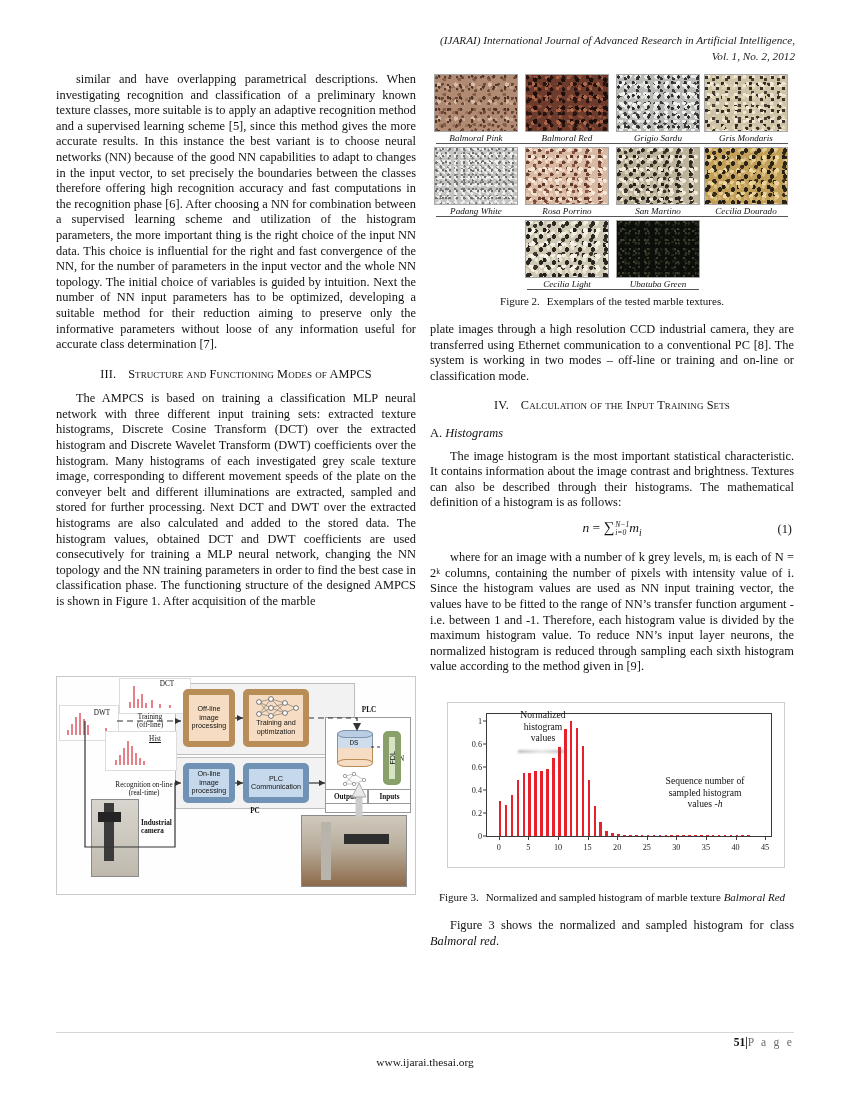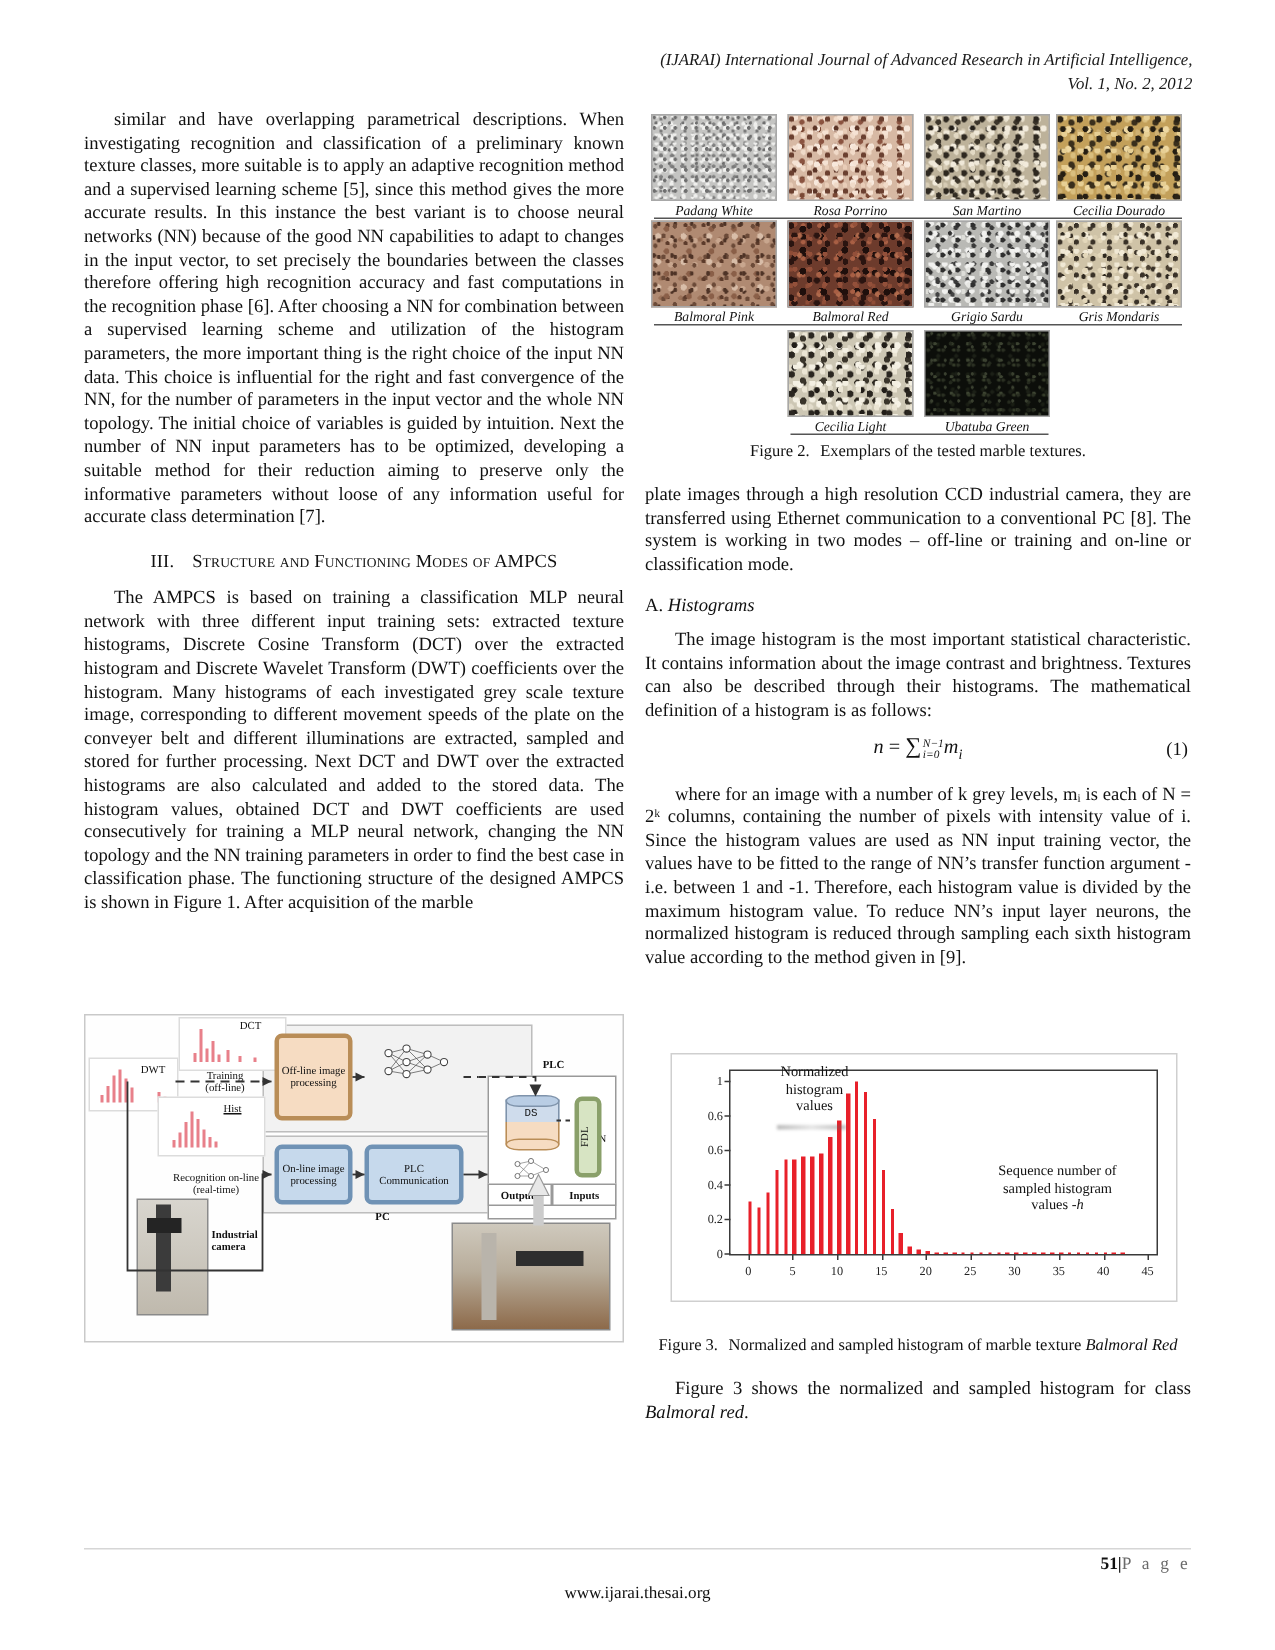--- a/index.html
+++ b/index.html
@@ -116,27 +116,27 @@
     width: 358px; height: 217px;
     border: 1px solid #c9c9c9;
     background: #fefefe;
     overflow: hidden;
   }
   .fig1-inner { position: absolute; left: 0; top: 0; width: 358px; height: 217px; }
 
   .dgbox {
     position: absolute;
     box-sizing: border-box;
-    border: 3px solid #4c1d95;
+    border: 6px solid #4c1d95;
     border-radius: 5px;
     font-size: 7.2px;
     line-height: 8.4px;
     text-align: center;
     display: flex; align-items: center; justify-content: flex-start;
-    font-family: Liberation Serif, serif;
+    font-family: Liberation Sans, sans-serif;
     color: #111;
   }
   .dg-orange { background: #f6dcc2; border-color: #b98d57; }
   .dg-blue { background: #c6d9ec; border-color: #6f92b5; }
   .dg-green { background: #d7e4c3; border-color: #8aa06a; }
   .dg-grey-panel {
     position: absolute;
     background: #f2f2f2;
     border: 1px solid #bdbdbd;
     box-sizing: border-box;
@@ -547,20 +547,23 @@
         <span>Training</span><br>
         <span>(off-line)</span>
       </div>
       <div class="dg-label" style="left:44px; top:104px; width:86px;">
         <span>Recognition on-line</span><br>
         <span>(real-time)</span>
       </div>
 
       <div class="dgbox dg-orange" style="left:126px; top:12px; width:52px; height:58px;">
         <span>Off-line image processing</span>
+      </div>
+      <div class="dgbox dg-orange" style="left:186px; top:12px; width:66px; height:58px; align-items:flex-end; padding-bottom:5px;">
+        <span>Training and optimization</span>
       </div>
       <svg class="nnglyph" style="left:196px; top:17px;" width="48" height="28" viewBox="0 0 48 28">
         <g stroke="#555" stroke-width="0.5" fill="none">
           <line x1="6" y1="8" x2="18" y2="5"></line>
             <line x1="6" y1="8" x2="18" y2="14"></line>
             <line x1="6" y1="8" x2="18" y2="22"></line>
           <line x1="6" y1="20" x2="18" y2="5"></line>
             <line x1="6" y1="20" x2="18" y2="14"></line>
             <line x1="6" y1="20" x2="18" y2="22"></line>
           <line x1="18" y1="5" x2="32" y2="9"></line>
@@ -659,59 +662,62 @@
         <polygon points="186,106 180,103 180,109" fill="#333"></polygon>
         <path d="M302,112 L302,140" stroke="#ccc" stroke-width="7" fill="none"></path>
         <polygon points="302,106 295,120 309,120" fill="#e8e8e8" stroke="#999" stroke-width="0.8"></polygon>
       </svg>
     </div>
   </div>
 
 
   <div class="fig2">
 
+    <div class="tex-row">
+      <div class="tex-cell tx-balmoral-pink" style="left:0;"></div>
+      <div class="tex-name" style="left:0;">Balmoral Pink</div>
+      <div class="tex-cell tx-balmoral-red" style="left:91px;"></div>
+      <div class="tex-name" style="left:91px;">Balmoral Red</div>
+      <div class="tex-cell tx-grigio-sardu" style="left:182px;"></div>
+      <div class="tex-name" style="left:182px;">Grigio Sardu</div>
+      <div class="tex-cell tx-gris-mondaris" style="left:270px;"></div>
+      <div class="tex-name" style="left:270px;">Gris Mondaris</div>
+      <div class="tex-underline" style="left:2px; top:69px; width:352px;"></div>
+    </div>
+
     <div class="tex-row" style="margin-top:2px;">
       <div class="tex-cell tx-padang-white" style="left:0;"></div>
       <div class="tex-name" style="left:0;">Padang White</div>
       <div class="tex-cell tx-rosa-porrino" style="left:91px;"></div>
       <div class="tex-name" style="left:91px;">Rosa Porrino</div>
       <div class="tex-cell tx-san-martino" style="left:182px;"></div>
       <div class="tex-name" style="left:182px;">San Martino</div>
       <div class="tex-cell tx-cecilia-dourado" style="left:270px;"></div>
       <div class="tex-name" style="left:268px; width:88px;">Cecilia Dourado</div>
       <div class="tex-underline" style="left:2px; top:69px; width:352px;"></div>
     </div>
 
-    <div class="tex-row">
-      <div class="tex-cell tx-balmoral-pink" style="left:0;"></div>
-      <div class="tex-name" style="left:0;">Balmoral Pink</div>
-      <div class="tex-cell tx-balmoral-red" style="left:91px;"></div>
-      <div class="tex-name" style="left:91px;">Balmoral Red</div>
-      <div class="tex-cell tx-grigio-sardu" style="left:182px;"></div>
-      <div class="tex-name" style="left:182px;">Grigio Sardu</div>
-      <div class="tex-cell tx-gris-mondaris" style="left:270px;"></div>
-      <div class="tex-name" style="left:270px;">Gris Mondaris</div>
-      <div class="tex-underline" style="left:2px; top:69px; width:352px;"></div>
-    </div>
-
     <div class="tex-row" style="margin-top:2px;">
       <div class="tex-cell tx-cecilia-light" style="left:91px;"></div>
       <div class="tex-name" style="left:91px;">Cecilia Light</div>
       <div class="tex-cell tx-ubatuba-green" style="left:182px;"></div>
       <div class="tex-name" style="left:182px;">Ubatuba Green</div>
       <div class="tex-underline" style="left:93px; top:69px; width:172px;"></div>
     </div>
     <div class="fig-caption" style="margin-top:4px;">
       <span class="fnum">Figure 2.</span><span>Exemplars of the tested marble textures.</span>
     </div>
   </div>
 
   <div class="col col-right" style="top:322px;">
     <p class="body noindent">plate images through a high resolution CCD industrial camera, they are transferred using Ethernet communication to a conventional PC [8]. The system is working in two modes – off-line or training and on-line or classification mode.</p>
 
+    <div class="sec-head">
+      <span class="num">IV.</span><span>Calculation of the Input Training Sets</span>
+    </div>
 
     <div class="subsec-head">
       <span class="lbl">A.</span>
       <span class="ttl">Histograms</span>
     </div>
 
     <p class="body">The image histogram is the most important statistical characteristic. It contains information about the image contrast and brightness. Textures can also be described through their histograms. The mathematical definition of a histogram is as follows:</p>
 
     <div class="equation">
       <span class="eq-body">

